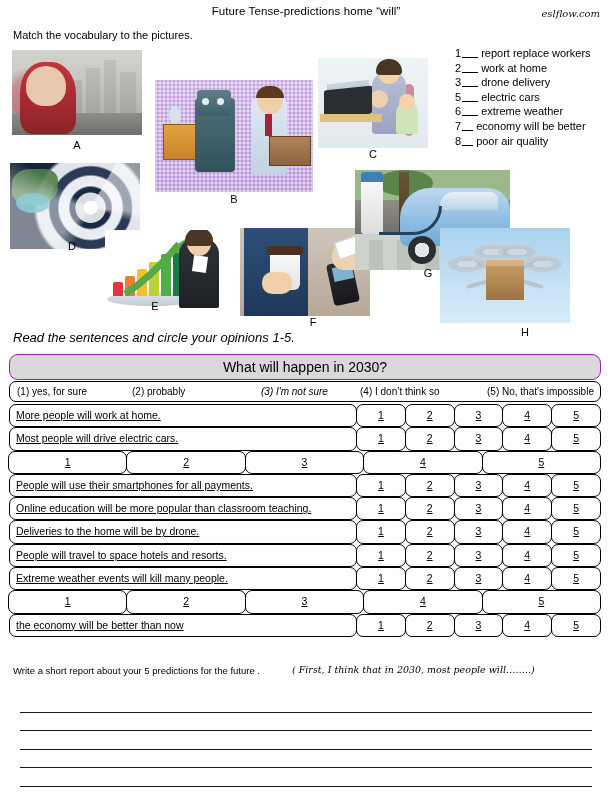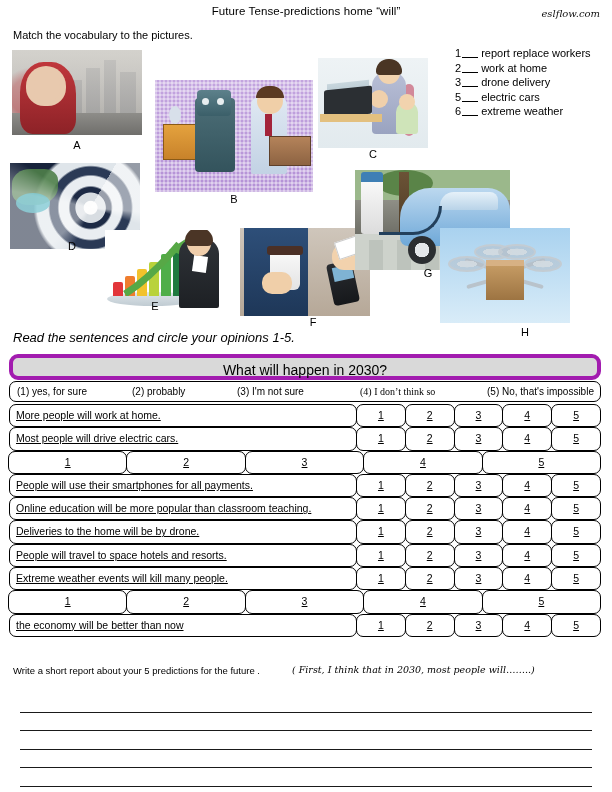--- a/index.html
+++ b/index.html
@@ -235,21 +235,21 @@
     border:2px solid #c3ccd3; border-radius:50%; }
 
   
   .survey-title {
     position: absolute;
     left: 9px;
     top: 354px;
     width: 592px;
     height: 26px;
     box-sizing: border-box;
-    border: 4px solid #a21caf;
+    border: 1px solid #a21caf;
     border-radius: 9px;
     background: #d9d9d9;
     text-align: center;
     font-size: 14px;
     line-height: 24px;
   }
   .scale-row {
     position: absolute;
     left: 9px;
     top: 381px;
@@ -258,22 +258,22 @@
     box-sizing: border-box;
     border: 1px solid #000;
     border-radius: 7px;
     background: #fff;
     font-size: 10px;
     line-height: 19px;
   }
   .scale-row span { position: absolute; white-space: nowrap; }
   .s1 { left: 7px; }
   .s2 { left: 122px; }
-  .s3 { left: 227px; }
-  .s4 { left: 350px; font-family: Liberation Serif, serif; }
+  .s3 { left: 251px; font-style: italic; }
+  .s4 { left: 350px; }
   .s5 { left: 477px; }
 
   .survey-rows {
     position: absolute;
     left: 9px;
     top: 404px;
     width: 592px;
   }
   .srow {
     position: relative;
@@ -338,20 +338,22 @@
 <div class="brand-logo">eslflow.com</div>
 <div class="instruction-match">Match the vocabulary to the pictures.</div>
 <div class="instruction-read">Read the sentences and circle your opinions 1-5.</div>
 
 <div class="vocab-list">
   <div class="vocab-item"><span class="vocab-num">1</span><span class="vocab-blank"></span><span>report replace workers</span></div>
   <div class="vocab-item"><span class="vocab-num">2</span><span class="vocab-blank"></span><span>work at home</span></div>
   <div class="vocab-item"><span class="vocab-num">3</span><span class="vocab-blank"></span><span>drone delivery</span></div>
   <div class="vocab-item"><span class="vocab-num">5</span><span class="vocab-blank"></span><span>electric cars</span></div>
   <div class="vocab-item"><span class="vocab-num">6</span><span class="vocab-blank"></span><span>extreme weather</span></div>
+  <div class="vocab-item"><span class="vocab-num">7</span><span class="vocab-blank" style="width:11px"></span><span>economy will be better</span></div>
+  <div class="vocab-item"><span class="vocab-num">8</span><span class="vocab-blank" style="width:11px"></span><span>poor air quality</span></div>
 </div>
 
 <div class="pic picA">
   <div class="bldg" style="left:74px;top:18px;width:14px;height:48px"></div>
   <div class="bldg" style="left:92px;top:10px;width:12px;height:56px"></div>
   <div class="bldg" style="left:108px;top:22px;width:16px;height:44px"></div>
   <div class="bldg" style="left:60px;top:30px;width:10px;height:36px"></div>
   <div class="haze"></div>
   <div class="road"></div>
   <div class="scarf"></div>

